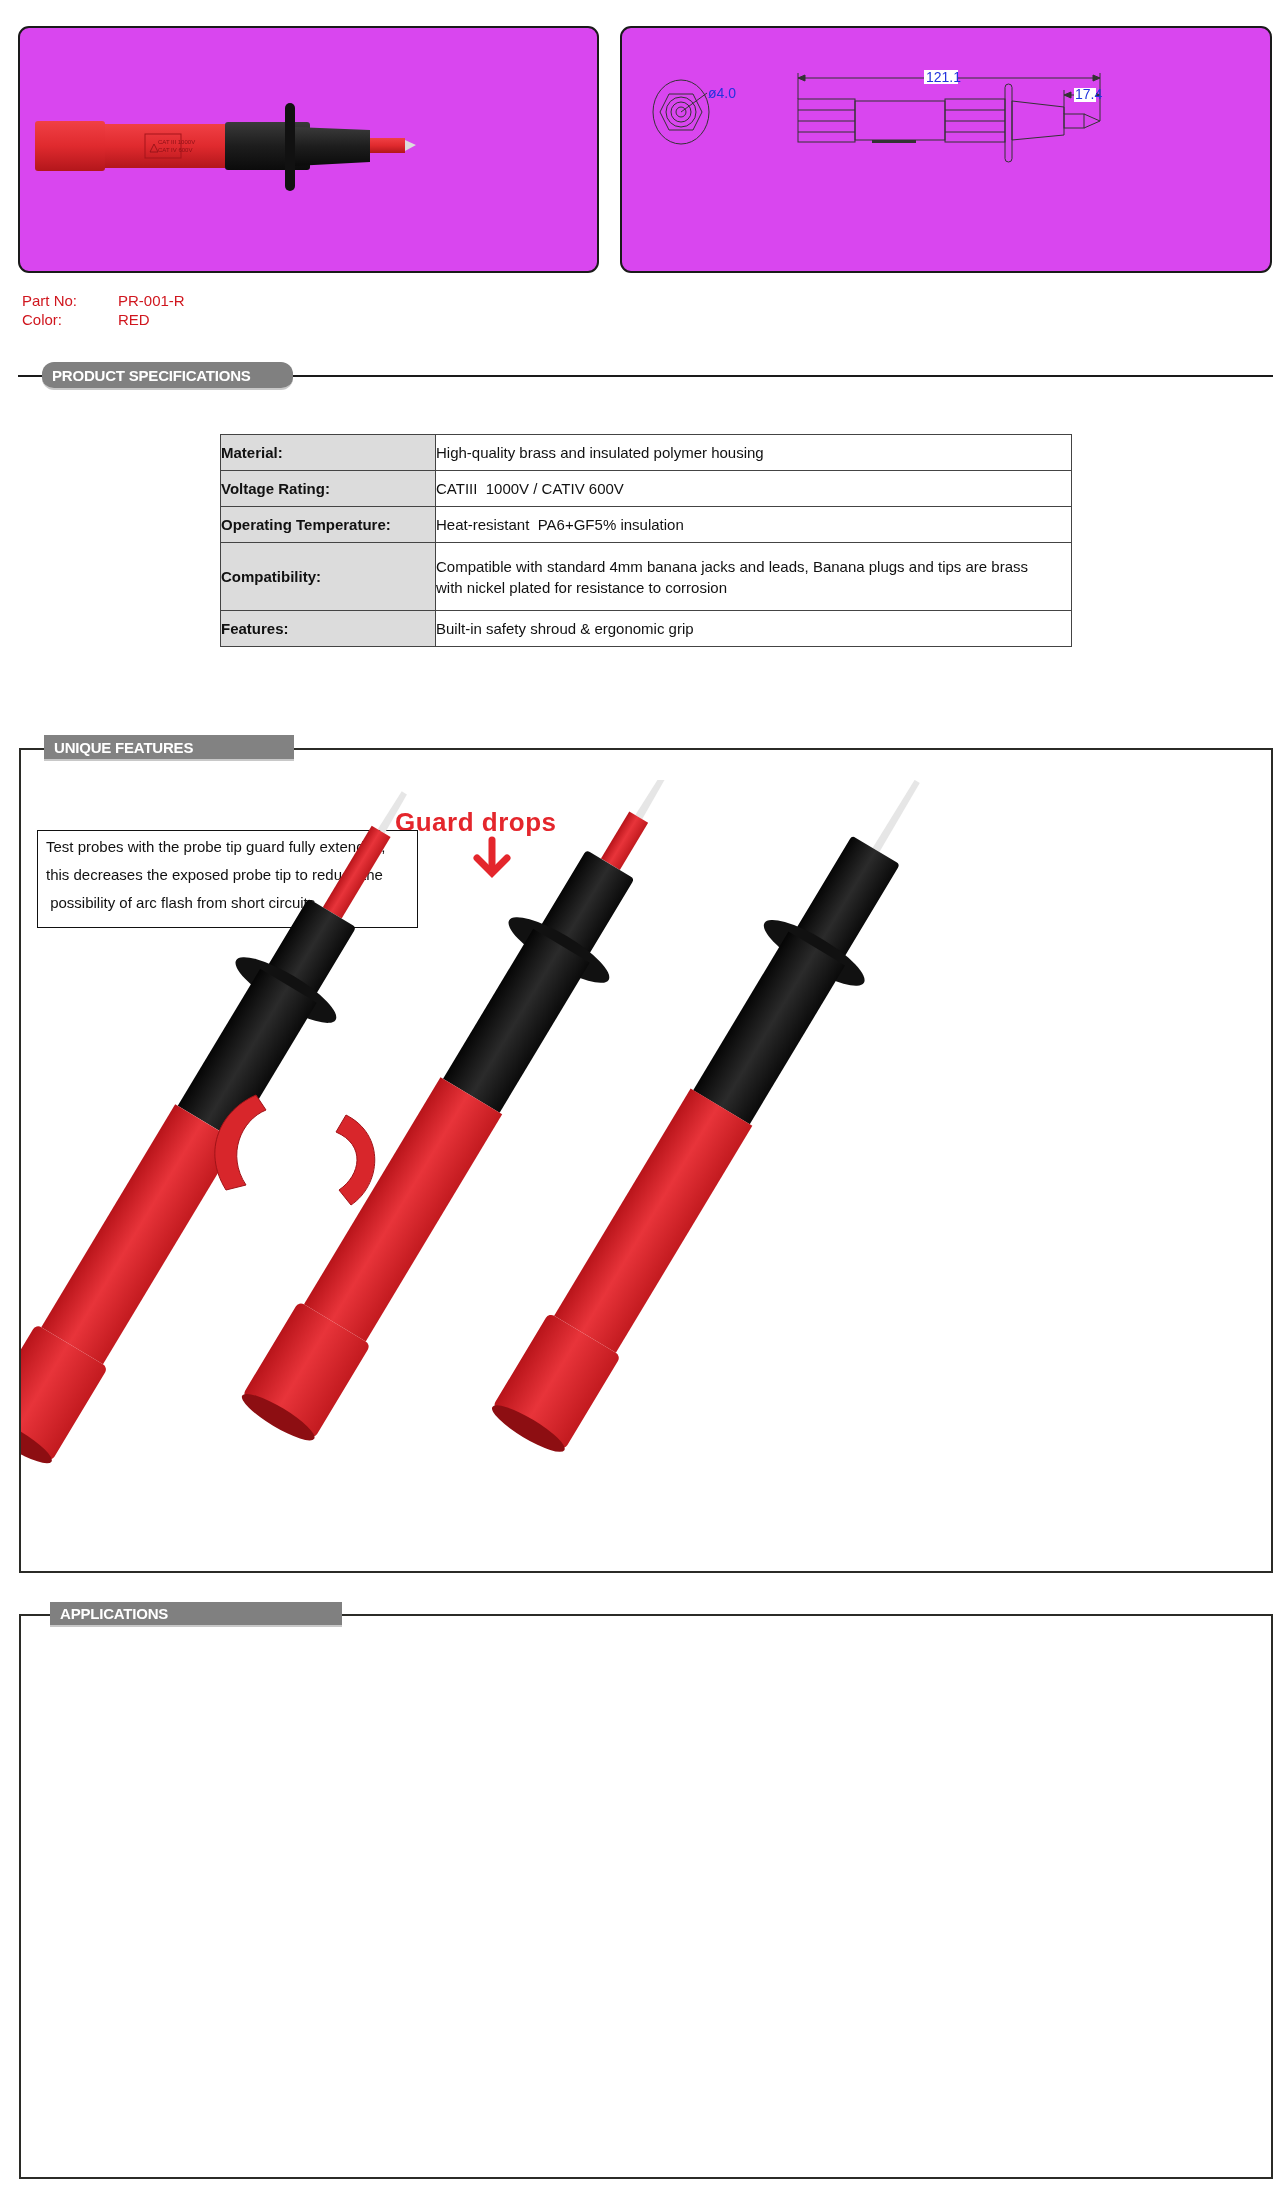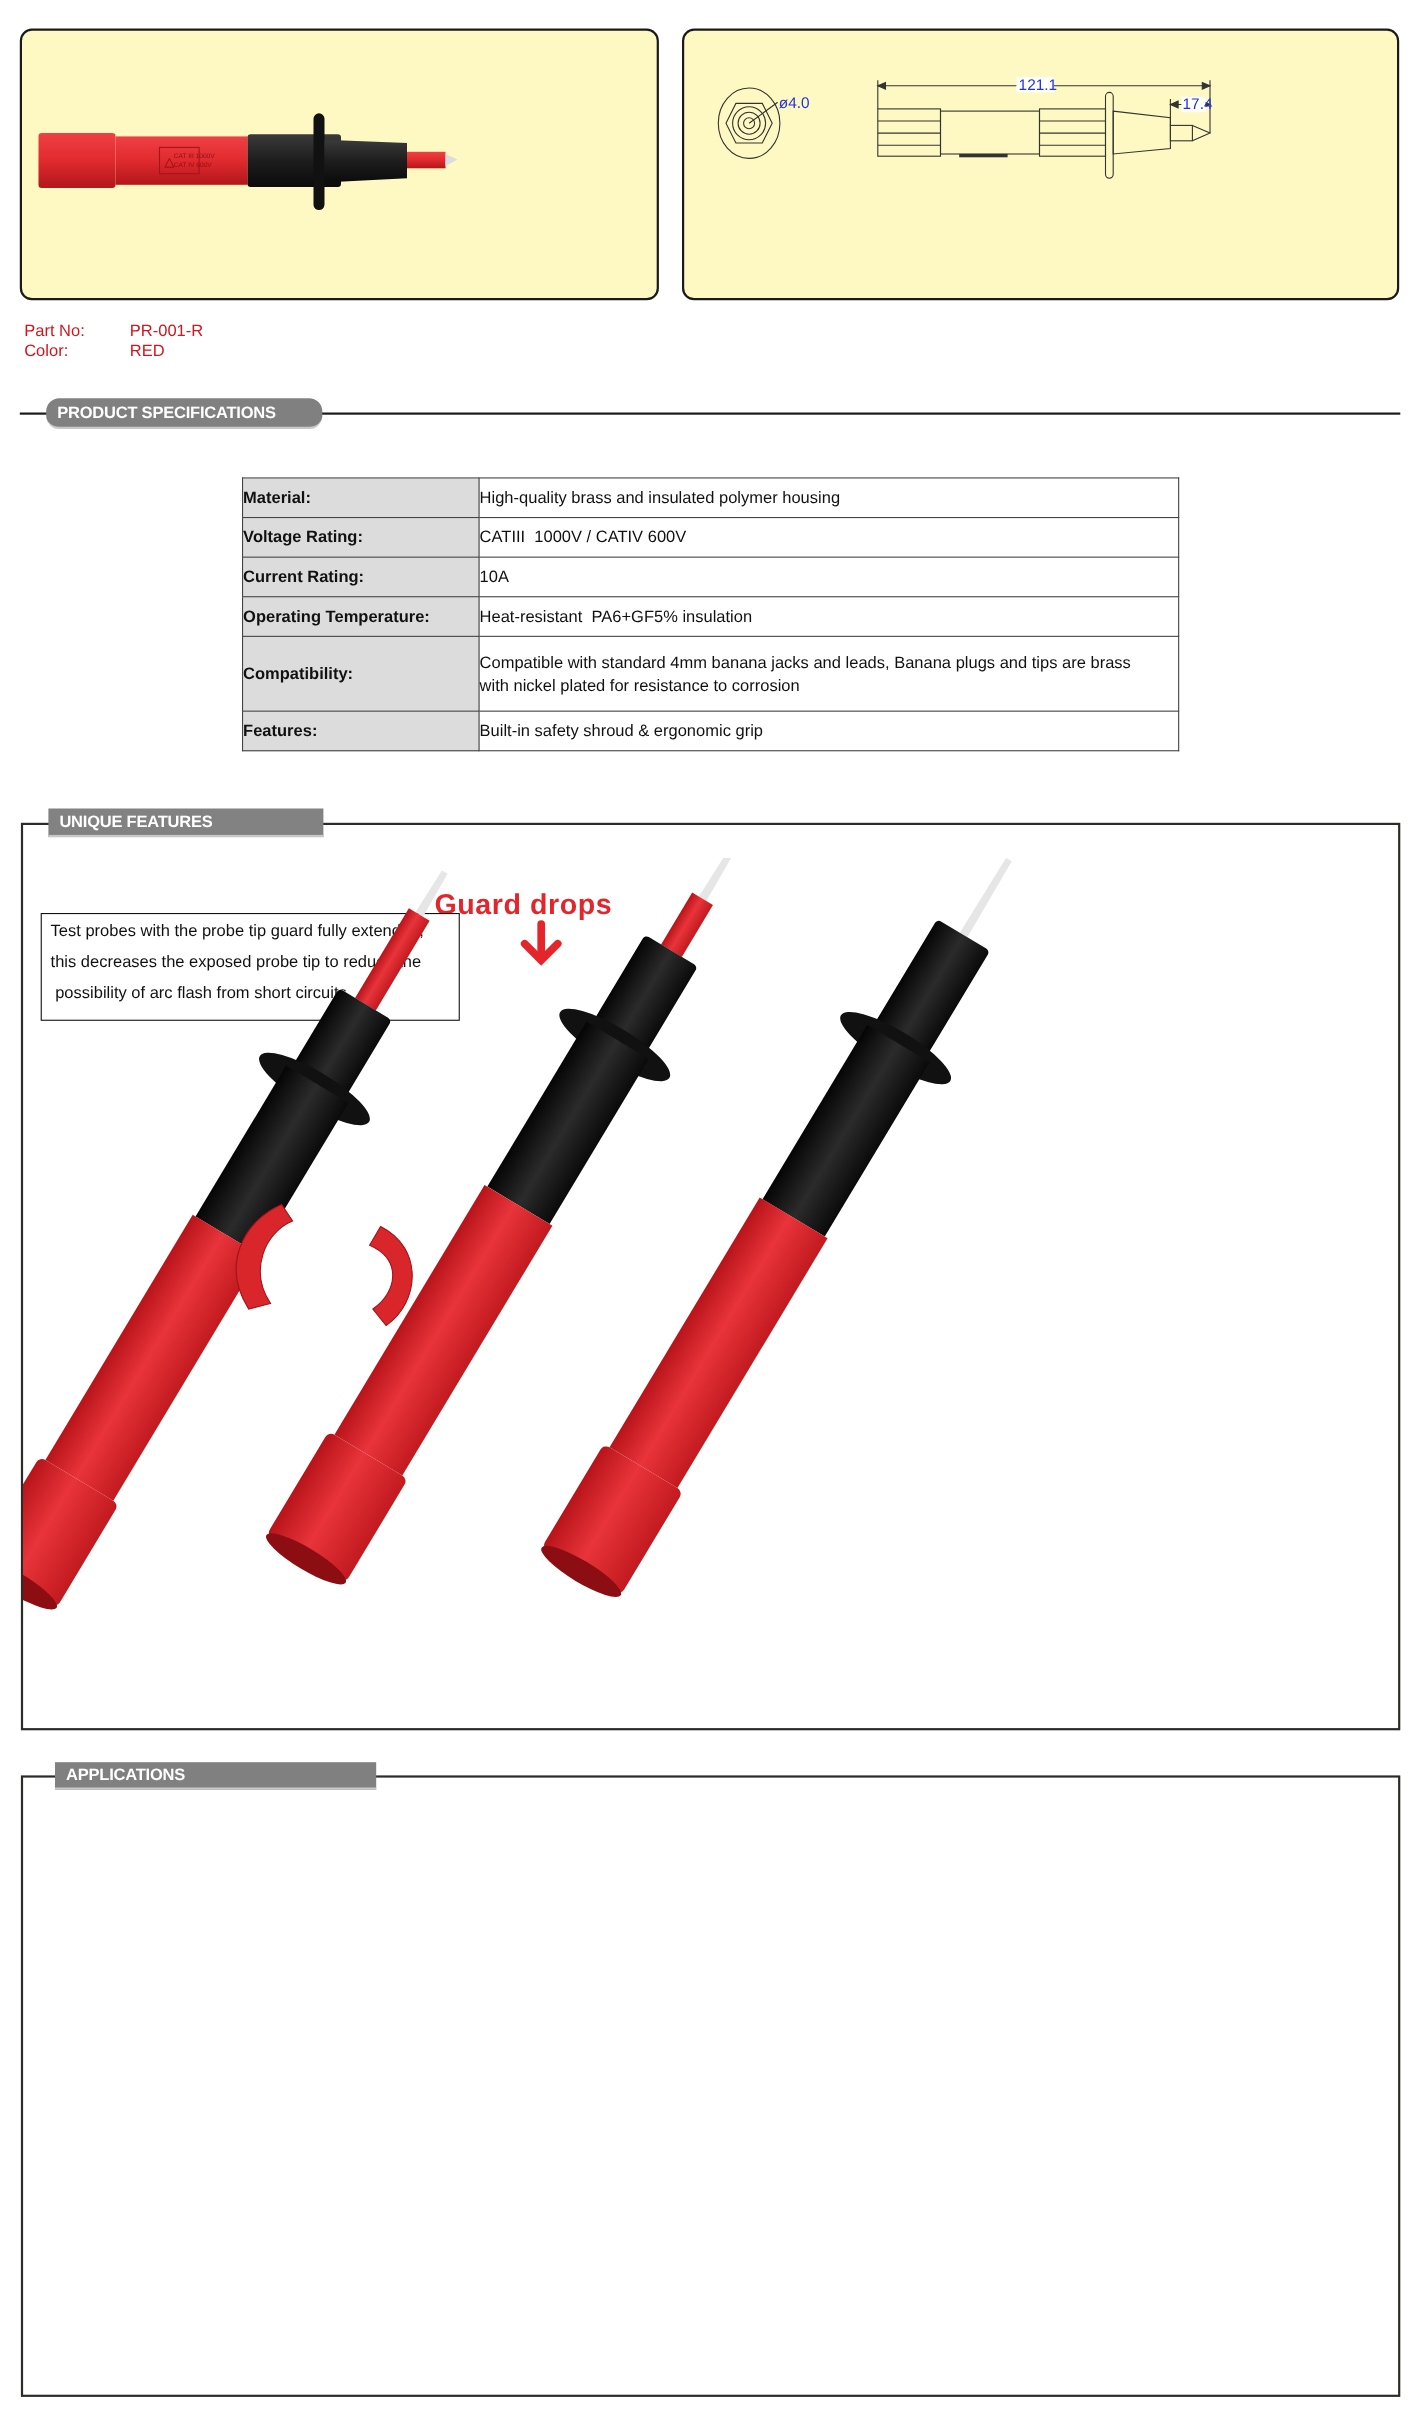--- a/index.html
+++ b/index.html
@@ -1,18 +1,18 @@
 <!DOCTYPE html>
 <html><head>
 <meta charset="utf-8">
 <style>
   html,body{margin:0;padding:0;background:#ffffff;}
   body{width:1285px;height:2204px;position:relative;overflow:hidden;font-family:"Liberation Sans",sans-serif;color:#111;}
   .abs{position:absolute;}
-  .panel{position:absolute;border:2px solid #1a1a1a;border-radius:11px;background:#fef9c3;box-sizing:border-box;}
+  .panel{position:absolute;border:2px solid #1a1a1a;border-radius:11px;background:#d946ef;box-sizing:border-box;}
   .red-text{color:#d0161e;font-weight:normal;font-size:15px;}
   .section-line{position:absolute;height:2px;background:#1a1a1a;}
   .section-tab{position:absolute;background:#808080;color:#fff;font-weight:bold;font-size:15px;box-sizing:border-box;padding-left:10px;display:flex;align-items:center;letter-spacing:-0.2px;border-bottom:2px solid #c8c8c8;}
   table.spec{position:absolute;left:220px;top:434px;width:852px;border-collapse:collapse;font-size:15px;}
   table.spec td{border:1px solid #444;padding:0 0;height:35px;vertical-align:middle;}
   table.spec td.k{background:#dcdcdc;font-weight:bold;width:214px;}
   table.spec tr.tall td{height:67px;line-height:21px;}
   .box{position:absolute;border:2px solid #2b2b27;box-sizing:border-box;}
   .note{position:absolute;border:1.5px solid #111;background:#fff;font-size:15px;line-height:28px;padding:2px 0 0 8px;box-sizing:border-box;}
   .guard{position:absolute;color:#e4262c;font-weight:bold;font-size:26px;letter-spacing:0.5px;margin-top:12px;}
@@ -104,24 +104,20 @@
   <tbody>
       <tr>
         <td class="k">Material:</td>
         <td>High-quality brass and insulated polymer housing</td>
       </tr>
   <tr>
         <td class="k">Voltage Rating:</td>
         <td style="white-space:pre;margin-left:24px;">CATIII  1000V / CATIV 600V</td>
       </tr>
   <tr>
-        <td class="k">Current Rating:</td>
-        <td>10A</td>
-      </tr>
-  <tr>
         <td class="k">Operating Temperature:</td>
         <td style="white-space:pre;">Heat-resistant  PA6+GF5% insulation</td>
       </tr>
   <tr class="tall">
         <td class="k">Compatibility:</td>
         <td style="padding-right:18px;">Compatible with standard 4mm banana jacks and leads, Banana plugs and tips are brass with nickel plated for resistance to corrosion</td>
       </tr>
   <tr>
         <td class="k">Features:</td>
         <td>Built-in safety shroud &amp; ergonomic grip</td>

